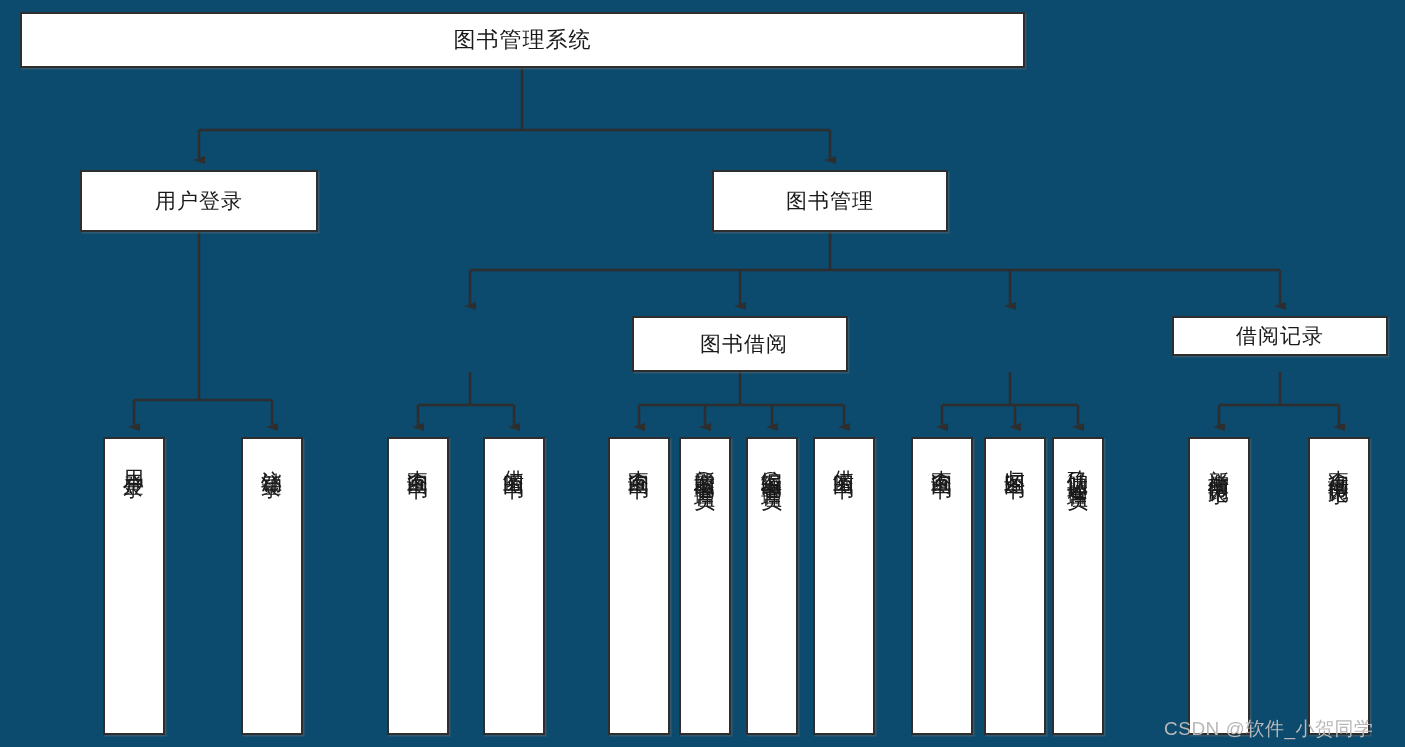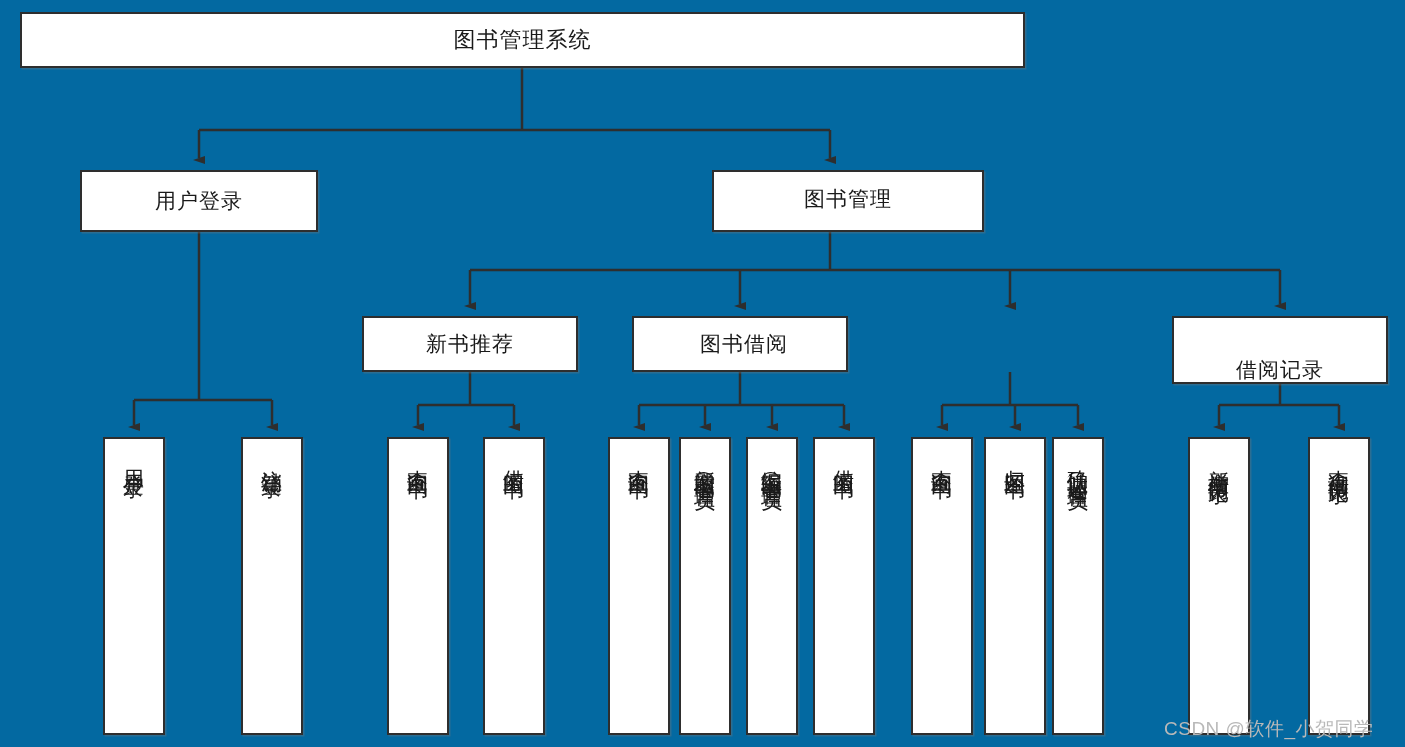--- a/index.html
+++ b/index.html
@@ -8,21 +8,21 @@
     background: #ffffff;
   }
   body {
     font-family: "Liberation Sans", "DejaVu Sans", sans-serif;
     color: #1a1a1a;
   }
   #canvas {
     position: relative;
     width: 1405px;
     height: 747px;
-    background: #0369a1;
+    background: #0c4a6e;
     overflow: hidden;
   }
   svg.connectors {
     position: absolute;
     left: 0;
     top: 0;
     width: 1405px;
     height: 747px;
     pointer-events: none;
   }
@@ -120,31 +120,28 @@
     </g>
   </svg>
 
   <div class="node root" style="left:20px; top:12px; width:1005px; height:56px;">
     <span class="label">图书管理系统</span>
   </div>
 
   <div class="node" style="left:80px; top:170px; width:238px; height:62px;">
     <span class="label">用户登录</span>
   </div>
-  <div class="node" style="left:712px; top:170px; width:272px; height:62px;font-family:Liberation Mono, monospace;">
+  <div class="node" style="left:712px; top:170px; width:236px; height:62px;">
     <span class="label">图书管理</span>
   </div>
 
-  <div class="node" style="left:362px; top:316px; width:216px; height:56px;">
-    <span class="label">新书推荐</span>
-  </div>
   <div class="node" style="left:632px; top:316px; width:216px; height:56px;padding-left:8px;">
     <span class="label">图书借阅</span>
   </div>
-  <div class="node" style="left:1172px; top:316px; width:216px; height:68px;align-items:flex-end;">
+  <div class="node" style="left:1172px; top:316px; width:216px; height:40px;">
     <span class="label">借阅记录</span>
   </div>
 
   <div class="node vert" style="left:103px; top:437px; width:62px; height:298px;">
     <span class="label">用户登录</span>
   </div>
   <div class="node vert" style="left:241px; top:437px; width:62px; height:298px;">
     <span class="label">注销登录</span>
   </div>
   <div class="node vert" style="left:387px; top:437px; width:62px; height:298px;">

